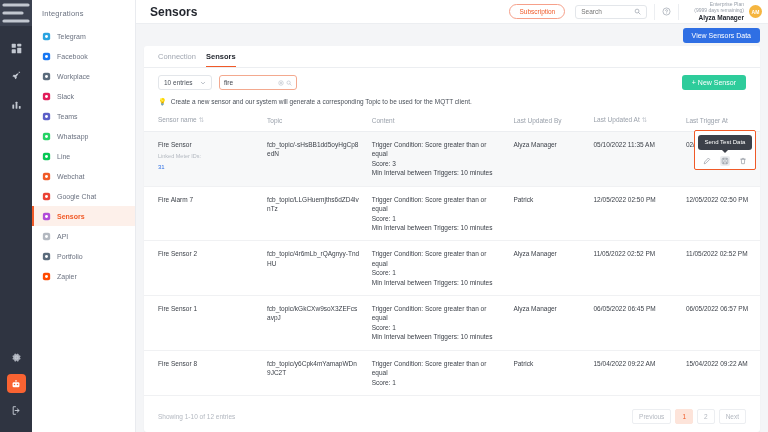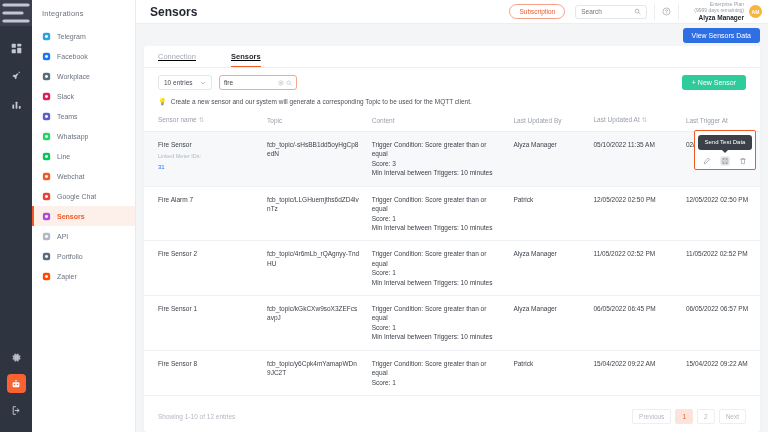--- a/index.html
+++ b/index.html
@@ -105,21 +105,21 @@
     background: #2f6fe4; color: #fff; font-size: 7px; border: none;
     border-radius: 3px; padding: 4px 9px; cursor: pointer;
     font-family: "Liberation Sans", sans-serif;
   }
 
   .card {
     background: #fff; margin: 0 8px 0 8px; border-radius: 3px;
     flex: 1; display: flex; flex-direction: column; overflow: hidden;
     box-shadow: 0 1px 2px rgba(0,0,0,.04);
   }
-  .tabs { display: flex; gap: 35px; padding: 6px 14px 0 14px; text-decoration: underline; }
+  .tabs { display: flex; gap: 10px; padding: 6px 14px 0 14px; }
   .tab {
     font-size: 7.5px; color: #a2a8b2; padding-bottom: 5px; cursor: pointer;
     border-bottom: 2px solid transparent;
   }
   .tab.active { color: #23272f; font-weight: bold; border-bottom-color: #f05a28; }
   .tabs-rule { height: 1px; background: #eceef1; margin-top: -1px; }
 
   .filters { display: flex; align-items: center; gap: 7px; padding: 7px 14px 0 14px; }
   .select-entries {
     display: flex; align-items: center; justify-content: space-between;

